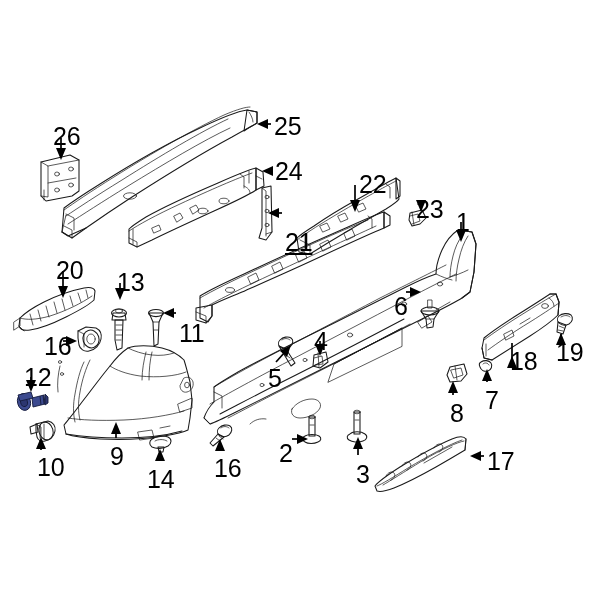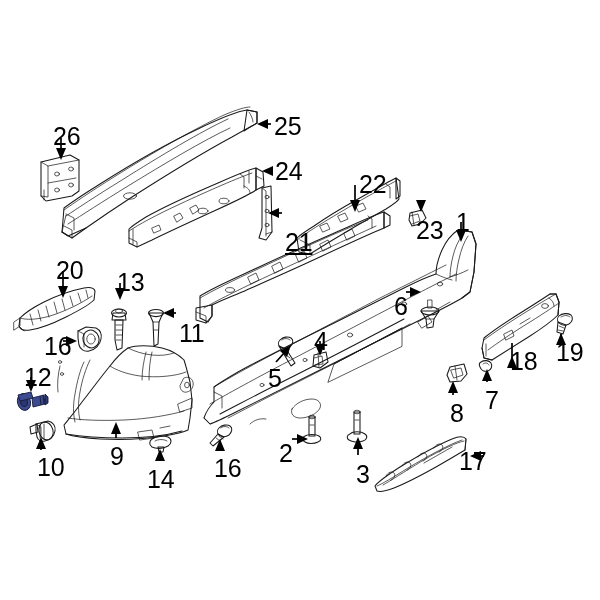--- a/index.html
+++ b/index.html
@@ -464,24 +464,24 @@
   <div class="lbl" style="left:485px; top:388px;">7</div>
   <div class="lbl" style="left:450px; top:401px;">8</div>
   <div class="lbl" style="left:110px; top:444px;">9</div>
   <div class="lbl" style="left:37px;  top:455px;">10</div>
   <div class="lbl" style="left:179px; top:305px;margin-top:16px;">11</div>
   <div class="lbl" style="left:24px;  top:365px;">12</div>
   <div class="lbl" style="left:117px; top:270px;">13</div>
   <div class="lbl" style="left:147px; top:467px;">14</div>
   <div class="lbl" style="left:44px;  top:334px;">16</div>
   <div class="lbl" style="left:214px; top:456px;">16</div>
-  <div class="lbl" style="left:459px; top:449px;">17</div>
+  <div class="lbl" style="left:487px; top:449px;">17</div>
   <div class="lbl" style="left:510px; top:349px;">18</div>
   <div class="lbl" style="left:556px; top:340px;">19</div>
   <div class="lbl" style="left:56px;  top:258px;">20</div>
   <div class="lbl" style="left:285px; top:230px;text-decoration:underline;">21</div>
   <div class="lbl" style="left:347px; top:172px;margin-left:12px;">22</div>
-  <div class="lbl" style="left:416px; top:197px;margin-top:21px;">23</div>
+  <div class="lbl" style="left:416px; top:197px;">23</div>
   <div class="lbl" style="left:275px; top:159px;">24</div>
   <div class="lbl" style="left:274px; top:114px;">25</div>
   <div class="lbl" style="left:53px;  top:124px;">26</div>
 
 </div>
 
 </body></html>

